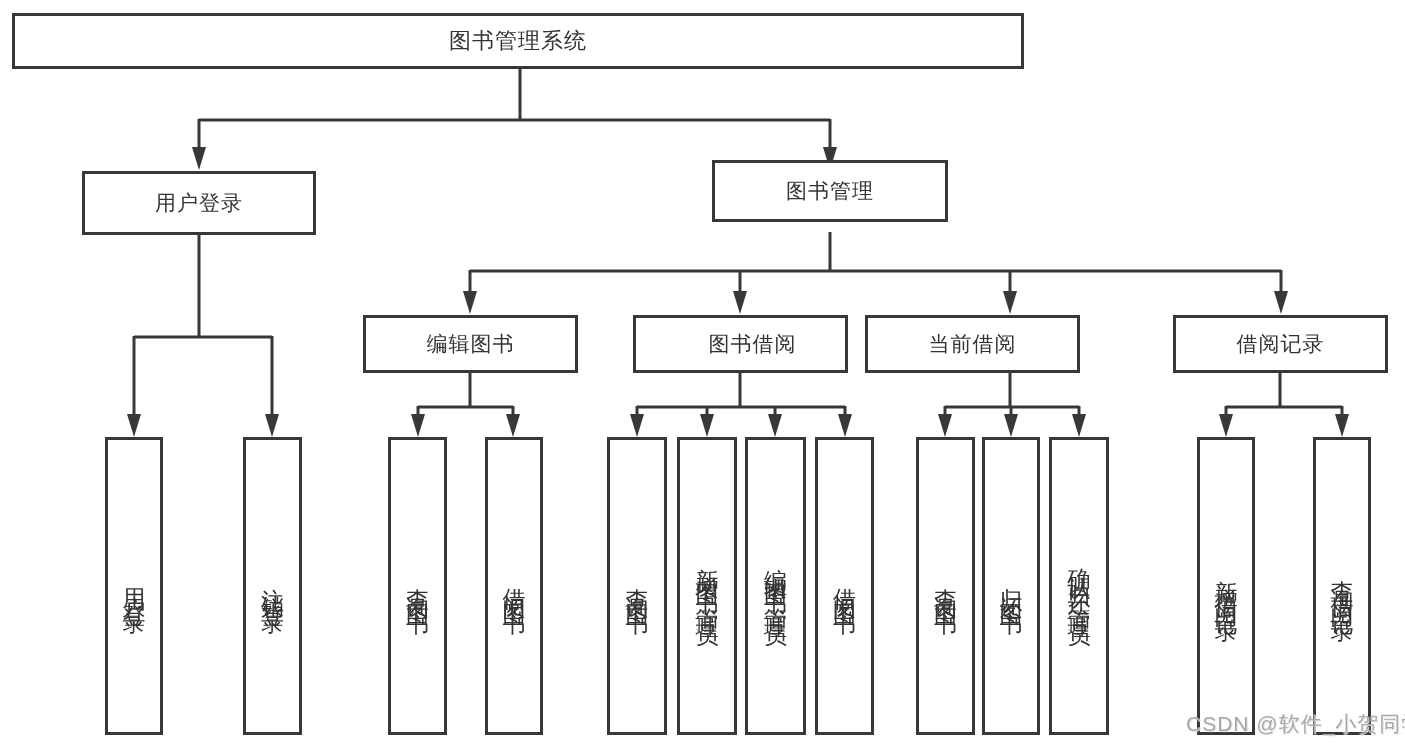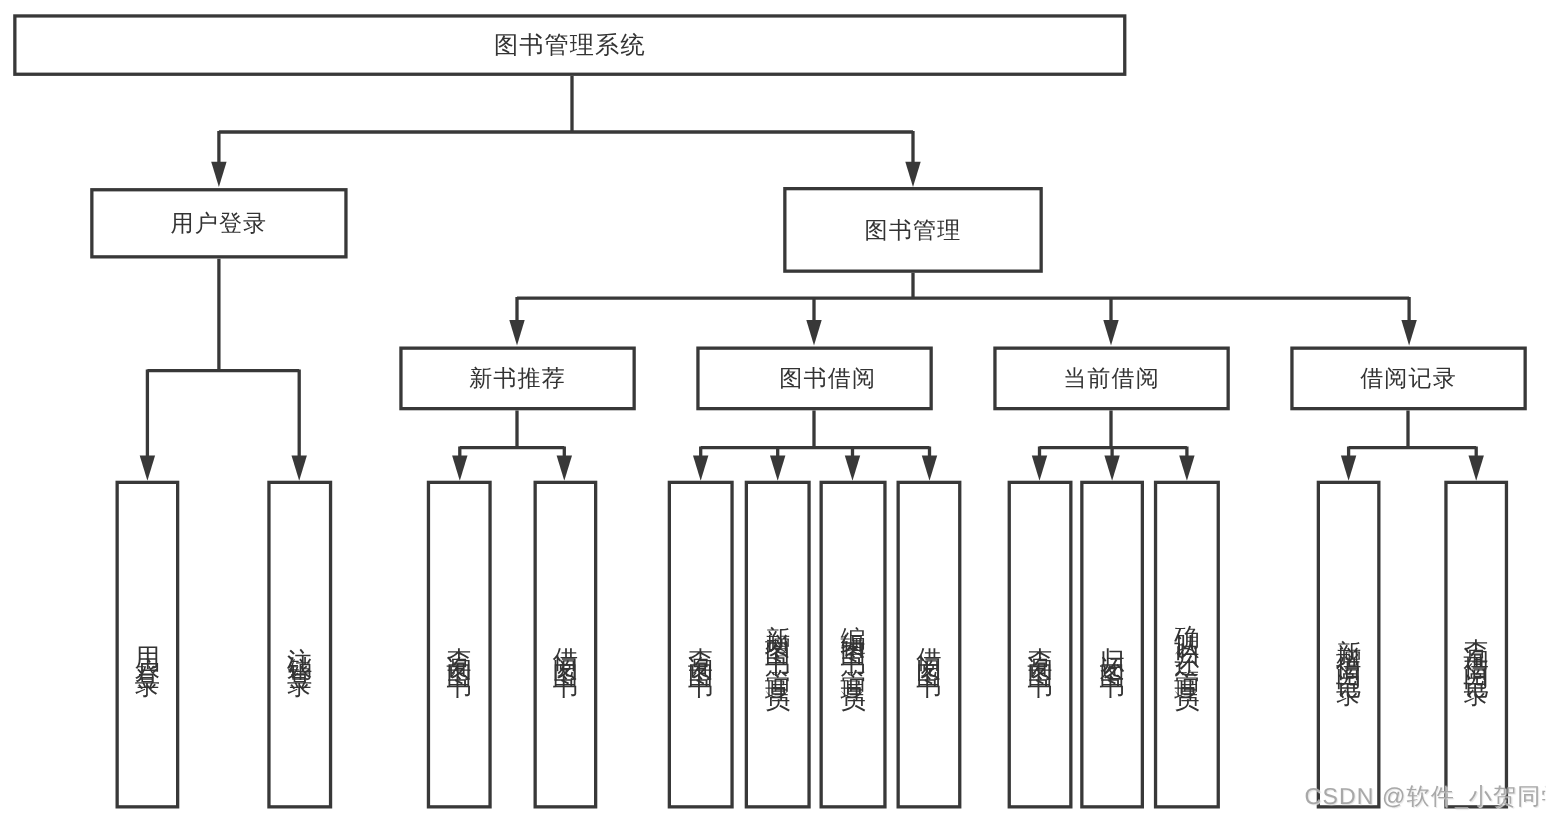--- a/index.html
+++ b/index.html
@@ -93,25 +93,25 @@
       <polygon points="1004,414 1018,414 1011,437"></polygon>
       <polygon points="1072,414 1086,414 1079,437"></polygon>
       <polygon points="1219,414 1233,414 1226,437"></polygon>
       <polygon points="1335,414 1349,414 1342,437"></polygon>
     </g>
   </svg>
 
   <div class="box hbox rootbox" style="left:12px; top:13px; width:1012px; height:56px;">图书管理系统</div>
 
   <div class="box hbox" style="left:82px; top:171px; width:234px; height:64px;">用户登录</div>
-  <div class="box hbox" style="left:712px; top:170px; width:236px; height:78px;">图书管理</div>
+  <div class="box hbox" style="left:712px; top:160px; width:236px; height:62px;">图书管理</div>
 
-  <div class="box hbox" style="left:363px; top:315px; width:215px; height:58px;">新书推荐</div>
+  <div class="box hbox" style="left:363px; top:315px; width:215px; height:58px;">编辑图书</div>
   <div class="box hbox" style="left:633px; top:315px; width:215px; height:58px;padding-left:24px;">图书借阅</div>
-  <div class="box hbox" style="left:903px; top:315px; width:215px; height:58px;">当前借阅</div>
+  <div class="box hbox" style="left:865px; top:315px; width:215px; height:58px;">当前借阅</div>
   <div class="box hbox" style="left:1173px; top:315px; width:215px; height:58px;">借阅记录</div>
 
   <div class="box vbox" style="left:105px; width:58px;">用户登录</div>
   <div class="box vbox" style="left:243px; width:59px;">注销登录</div>
 
   <div class="box vbox" style="left:388px; width:59px;">查询图书</div>
   <div class="box vbox" style="left:485px; width:58px;">借阅图书</div>
 
   <div class="box vbox" style="left:607px; width:60px;">查询图书</div>
   <div class="box vbox" style="left:677px; width:60px;">新增图书（管理员）</div>

